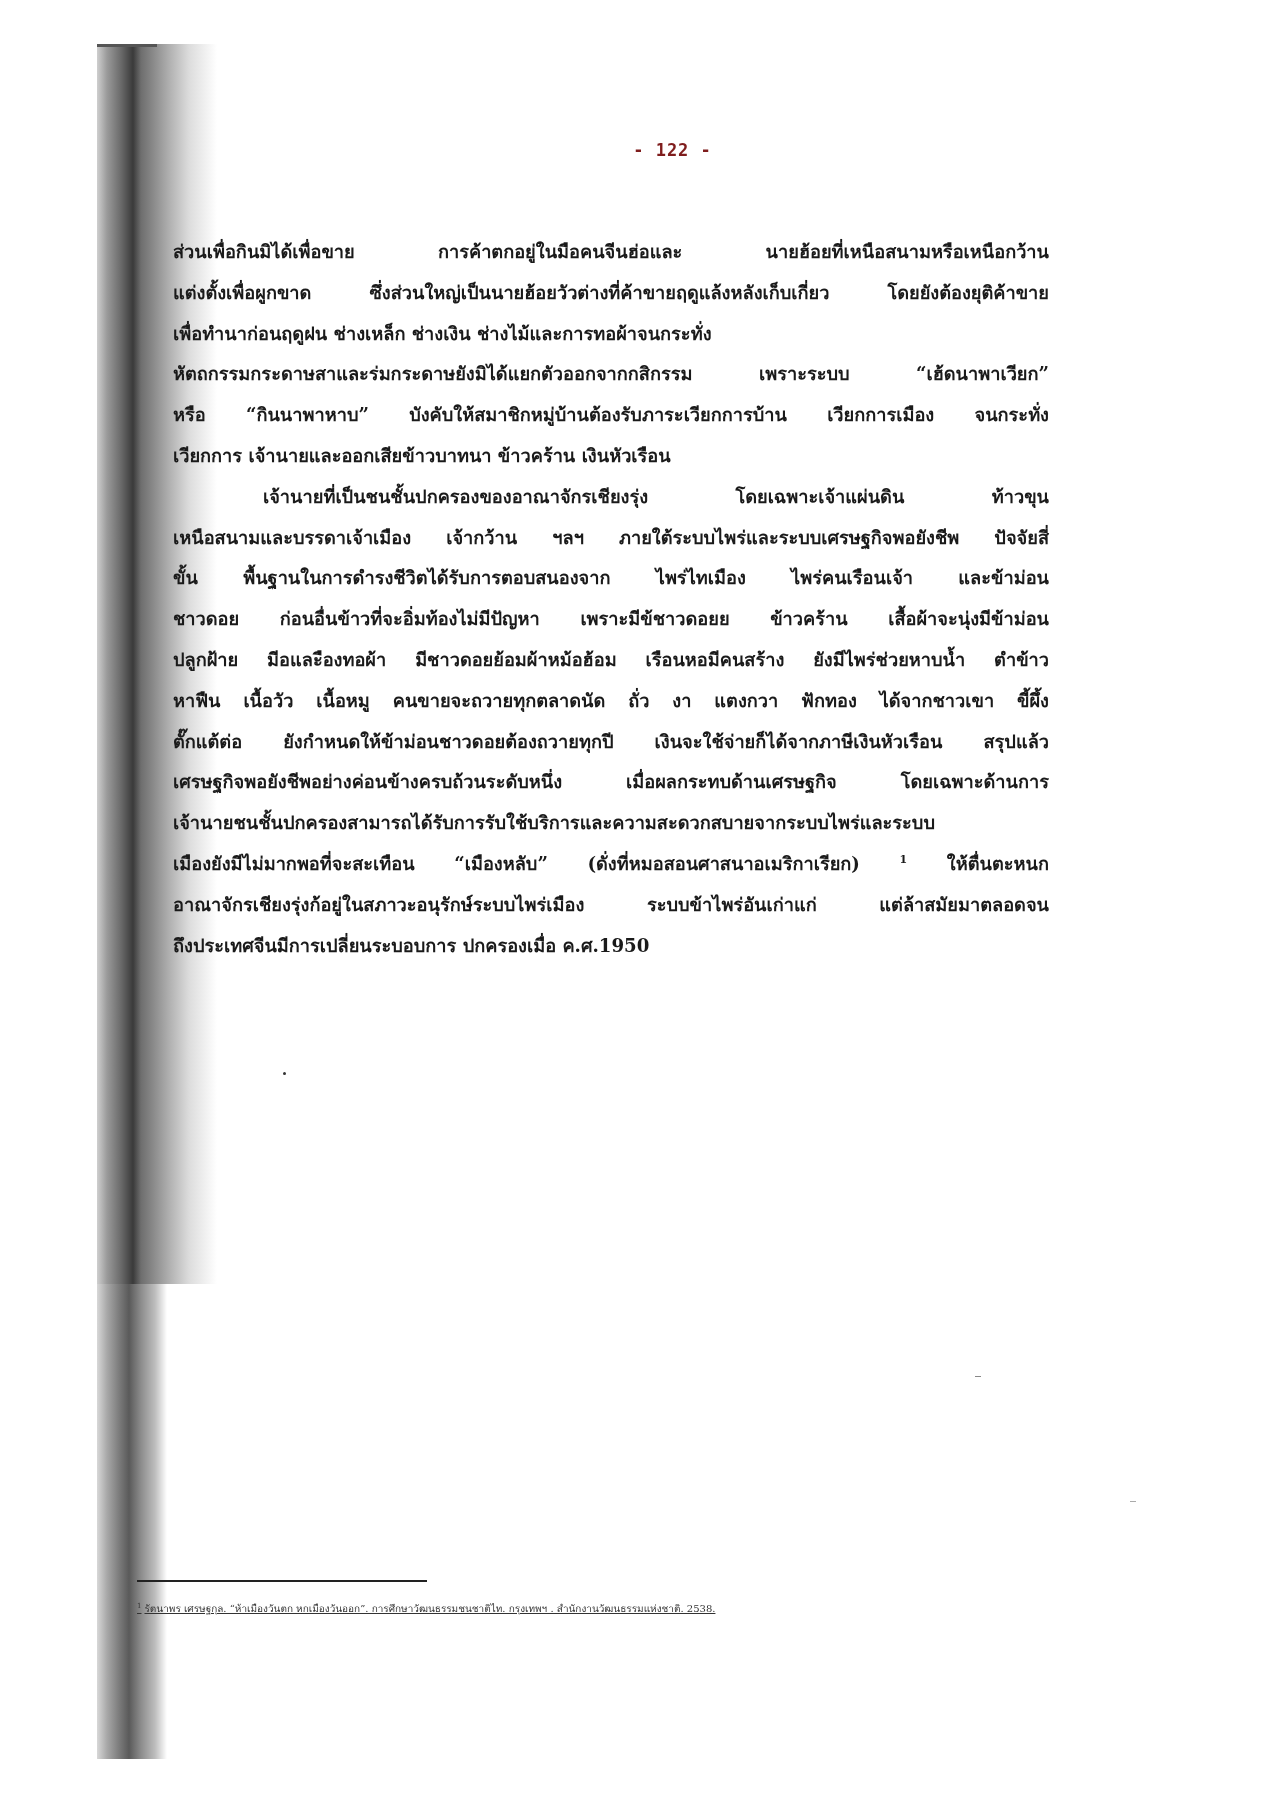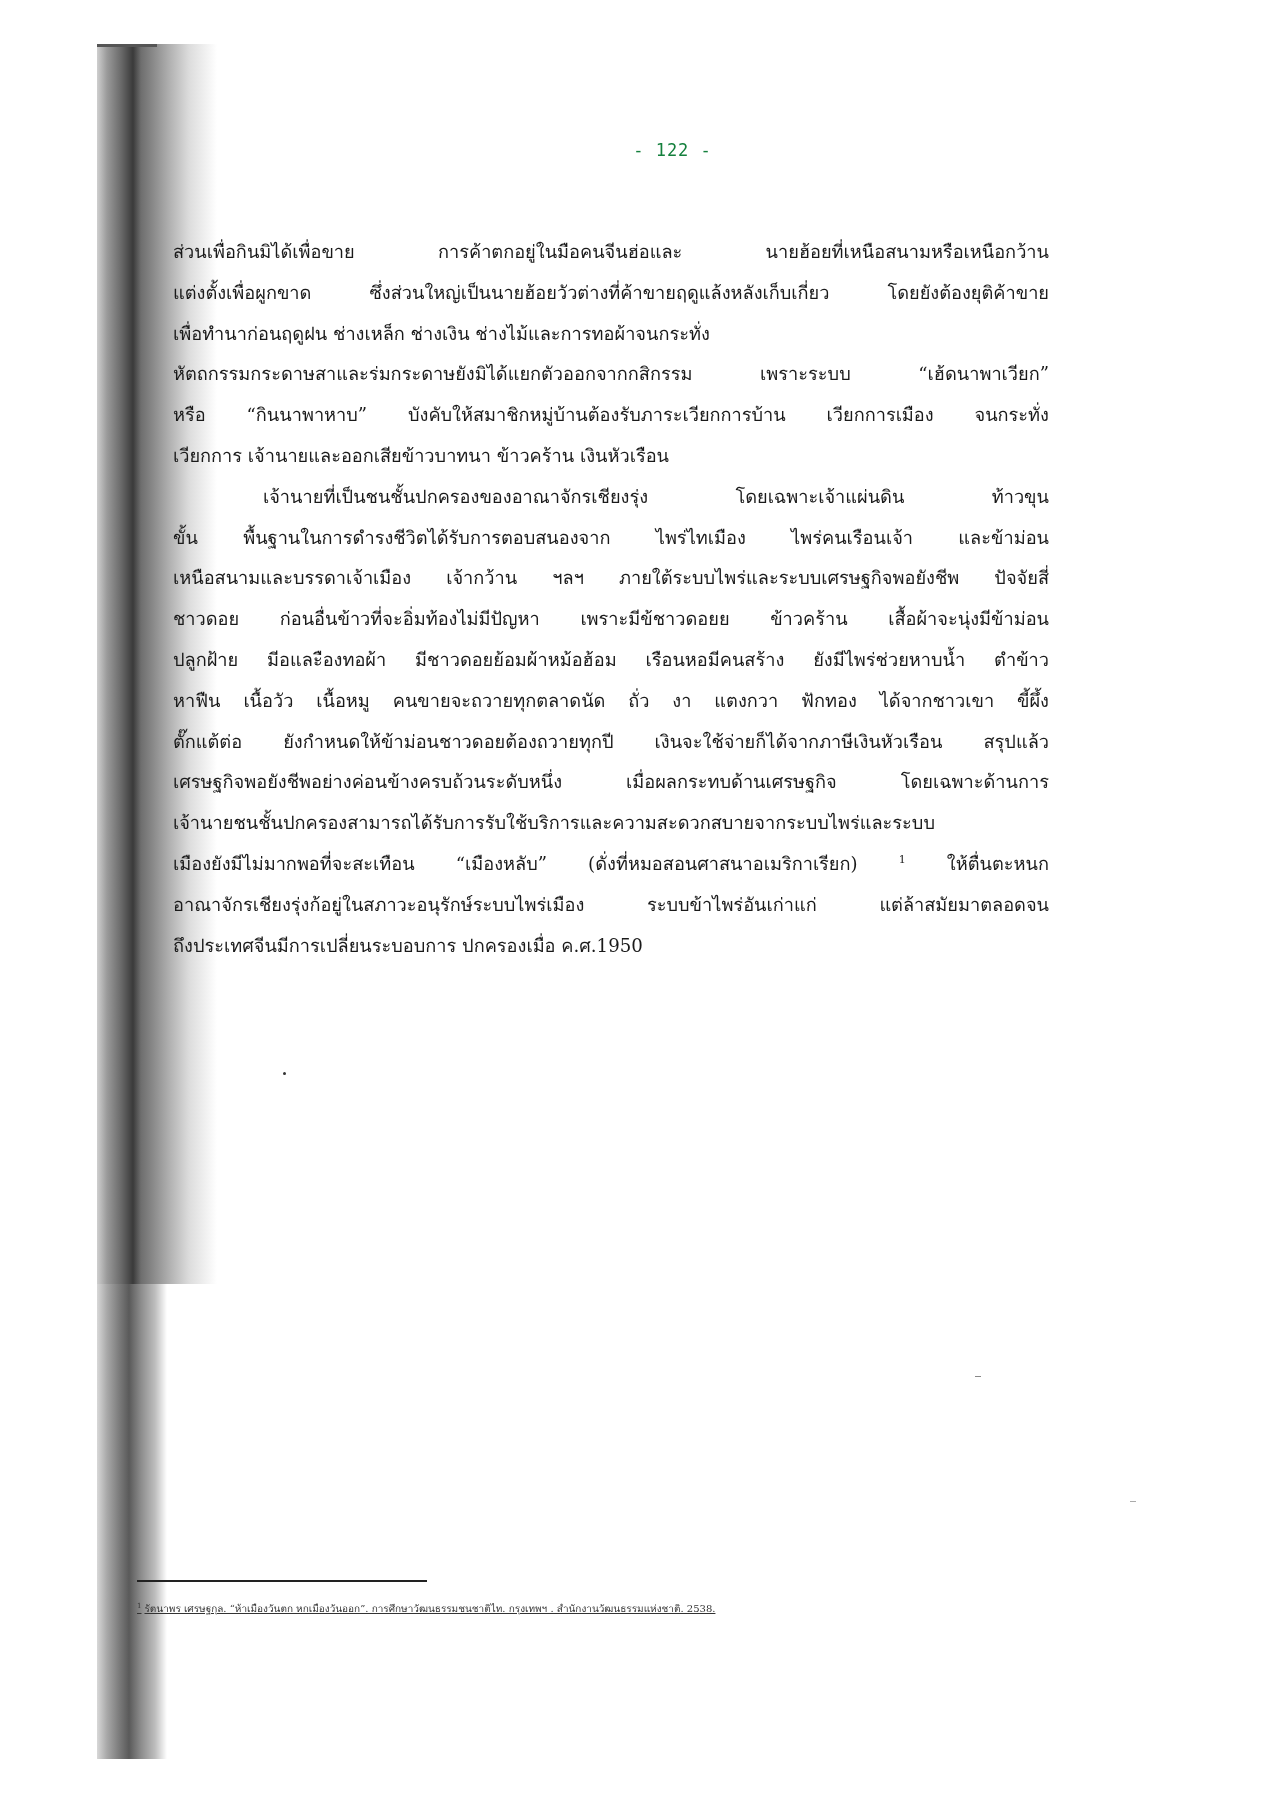--- a/index.html
+++ b/index.html
@@ -50,30 +50,32 @@
     }
     .page-number {
       position: absolute;
       top: 140px;
       left: 0; width: 100%;
       padding-left: 72px;
       box-sizing: border-box;
       text-align: center;
       font-family: "DejaVu Sans Mono", "Liberation Mono", monospace;
       font-size: 17px;
-      color: #15803d;
+      color: #7f1d1d;
       letter-spacing: 1px;
+      font-weight: bold;
     }
     .body-text {
       position: absolute;
       left: 173px;
       top: 232px;
       width: 876px;
       font-size: 18.2px;
       line-height: 40.8px;
+      font-weight: bold;
     }
     .line {
       display: block;
       white-space: nowrap;
       text-align: justify;
       text-align-last: justify;
       height: 40.8px;
     }
     .line.last {
       text-align-last: left;
@@ -143,22 +145,22 @@
   <div class="page-number">- 122 -</div>
 
   <div class="body-text">
     <span class="line">ส่วนเพื่อกินมิได้เพื่อขาย  การค้าตกอยู่ในมือคนจีนฮ่อและ        นายฮ้อยที่เหนือสนามหรือเหนือกว้าน</span>
     <span class="line">แต่งตั้งเพื่อผูกขาด  ซึ่งส่วนใหญ่เป็นนายฮ้อยวัวต่างที่ค้าขายฤดูแล้งหลังเก็บเกี่ยว  โดยยังต้องยุติค้าขาย</span>
     <span class="line last">เพื่อทำนาก่อนฤดูฝน ช่างเหล็ก ช่างเงิน ช่างไม้และการทอผ้าจนกระทั่ง</span>
     <span class="line">หัตถกรรมกระดาษสาและร่มกระดาษยังมิได้แยกตัวออกจากกสิกรรม  เพราะระบบ  “เฮ้ดนาพาเวียก”</span>
     <span class="line">หรือ  “กินนาพาหาบ”  บังคับให้สมาชิกหมู่บ้านต้องรับภาระเวียกการบ้าน  เวียกการเมือง  จนกระทั่ง</span>
     <span class="line last">เวียกการ  เจ้านายและออกเสียข้าวบาทนา ข้าวคร้าน เงินหัวเรือน</span>
     <span class="line indent">เจ้านายที่เป็นชนชั้นปกครองของอาณาจักรเชียงรุ่ง    โดยเฉพาะเจ้าแผ่นดิน    ท้าวขุน</span>
+    <span class="line">เหนือสนามและบรรดาเจ้าเมือง เจ้ากว้าน ฯลฯ ภายใต้ระบบไพร่และระบบเศรษฐกิจพอยังชีพ ปัจจัยสี่</span>
     <span class="line">ขั้น        พื้นฐานในการดำรงชีวิตได้รับการตอบสนองจาก ไพร่ไทเมือง ไพร่คนเรือนเจ้า และข้าม่อน</span>
-    <span class="line">เหนือสนามและบรรดาเจ้าเมือง เจ้ากว้าน ฯลฯ ภายใต้ระบบไพร่และระบบเศรษฐกิจพอยังชีพ ปัจจัยสี่</span>
     <span class="line">ชาวดอย      ก่อนอื่นข้าวที่จะอิ่มท้องไม่มีปัญหา เพราะมีข้ชาวดอยย ข้าวคร้าน เสื้อผ้าจะนุ่งมีข้าม่อน</span>
     <span class="line">ปลูกฝ้าย มีอและืองทอผ้า มีชาวดอยย้อมผ้าหม้อฮ้อม เรือนหอมีคนสร้าง ยังมีไพร่ช่วยหาบน้ำ ตำข้าว</span>
     <span class="line">หาฟืน เนื้อวัว   เนื้อหมู คนขายจะถวายทุกตลาดนัด ถั่ว งา แตงกวา ฟักทอง ได้จากชาวเขา ขี้ผึ้ง</span>
     <span class="line">ตั๊กแต้ต่อ ยังกำหนดให้ข้าม่อนชาวดอยต้องถวายทุกปี เงินจะใช้จ่ายก็ได้จากภาษีเงินหัวเรือน สรุปแล้ว</span>
     <span class="line">เศรษฐกิจพอยังชีพอย่างค่อนข้างครบถ้วนระดับหนึ่ง เมื่อผลกระทบด้านเศรษฐกิจ โดยเฉพาะด้านการ</span>
     <span class="line">เจ้านายชนชั้นปกครองสามารถได้รับการรับใช้บริการและความสะดวกสบายจากระบบไพร่และระบบ</span>
     <span class="line"><span>เมืองยังมีไม่มากพอที่จะสะเทือน    “เมืองหลับ” (ดั่งที่หมอสอนศาสนาอเมริกาเรียก)</span> <span class="sup">1</span> <span>ให้ตื่นตะหนก</span></span>
     <span class="line">อาณาจักรเชียงรุ่งก้อยู่ในสภาวะอนุรักษ์ระบบไพร่เมือง ระบบข้าไพร่อันเก่าแก่ แต่ล้าสมัยมาตลอดจน</span>
     <span class="line last">ถึงประเทศจีนมีการเปลี่ยนระบอบการ     ปกครองเมื่อ ค.ศ.1950</span>
   </div>

